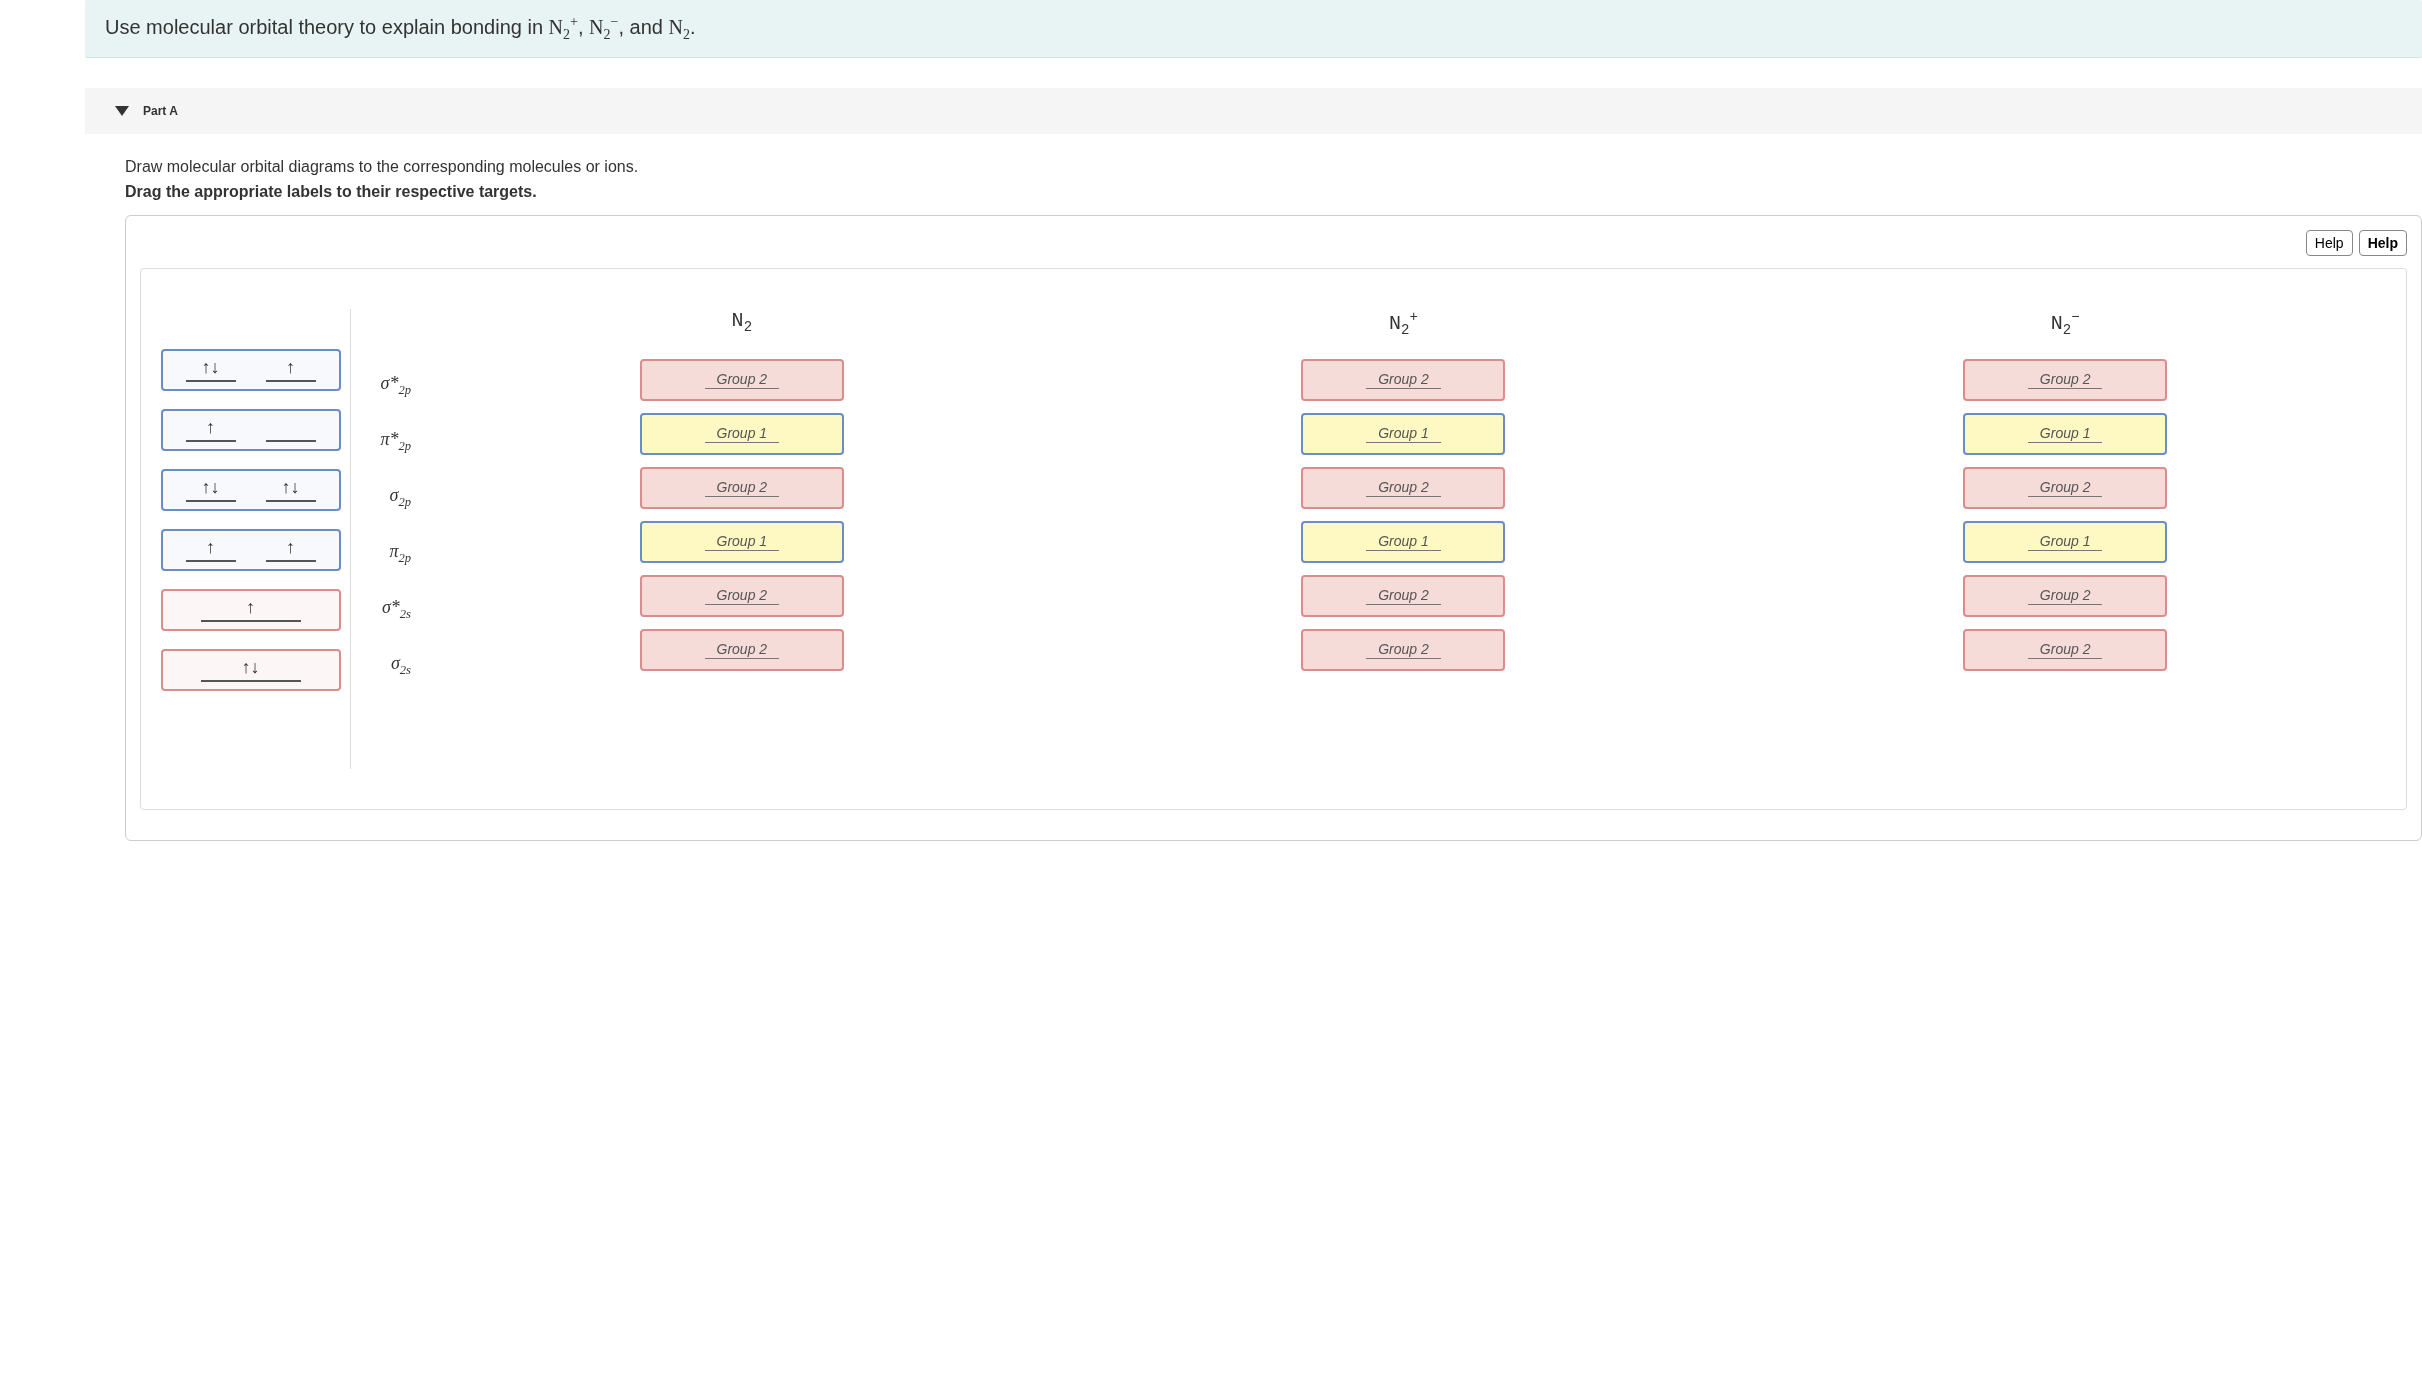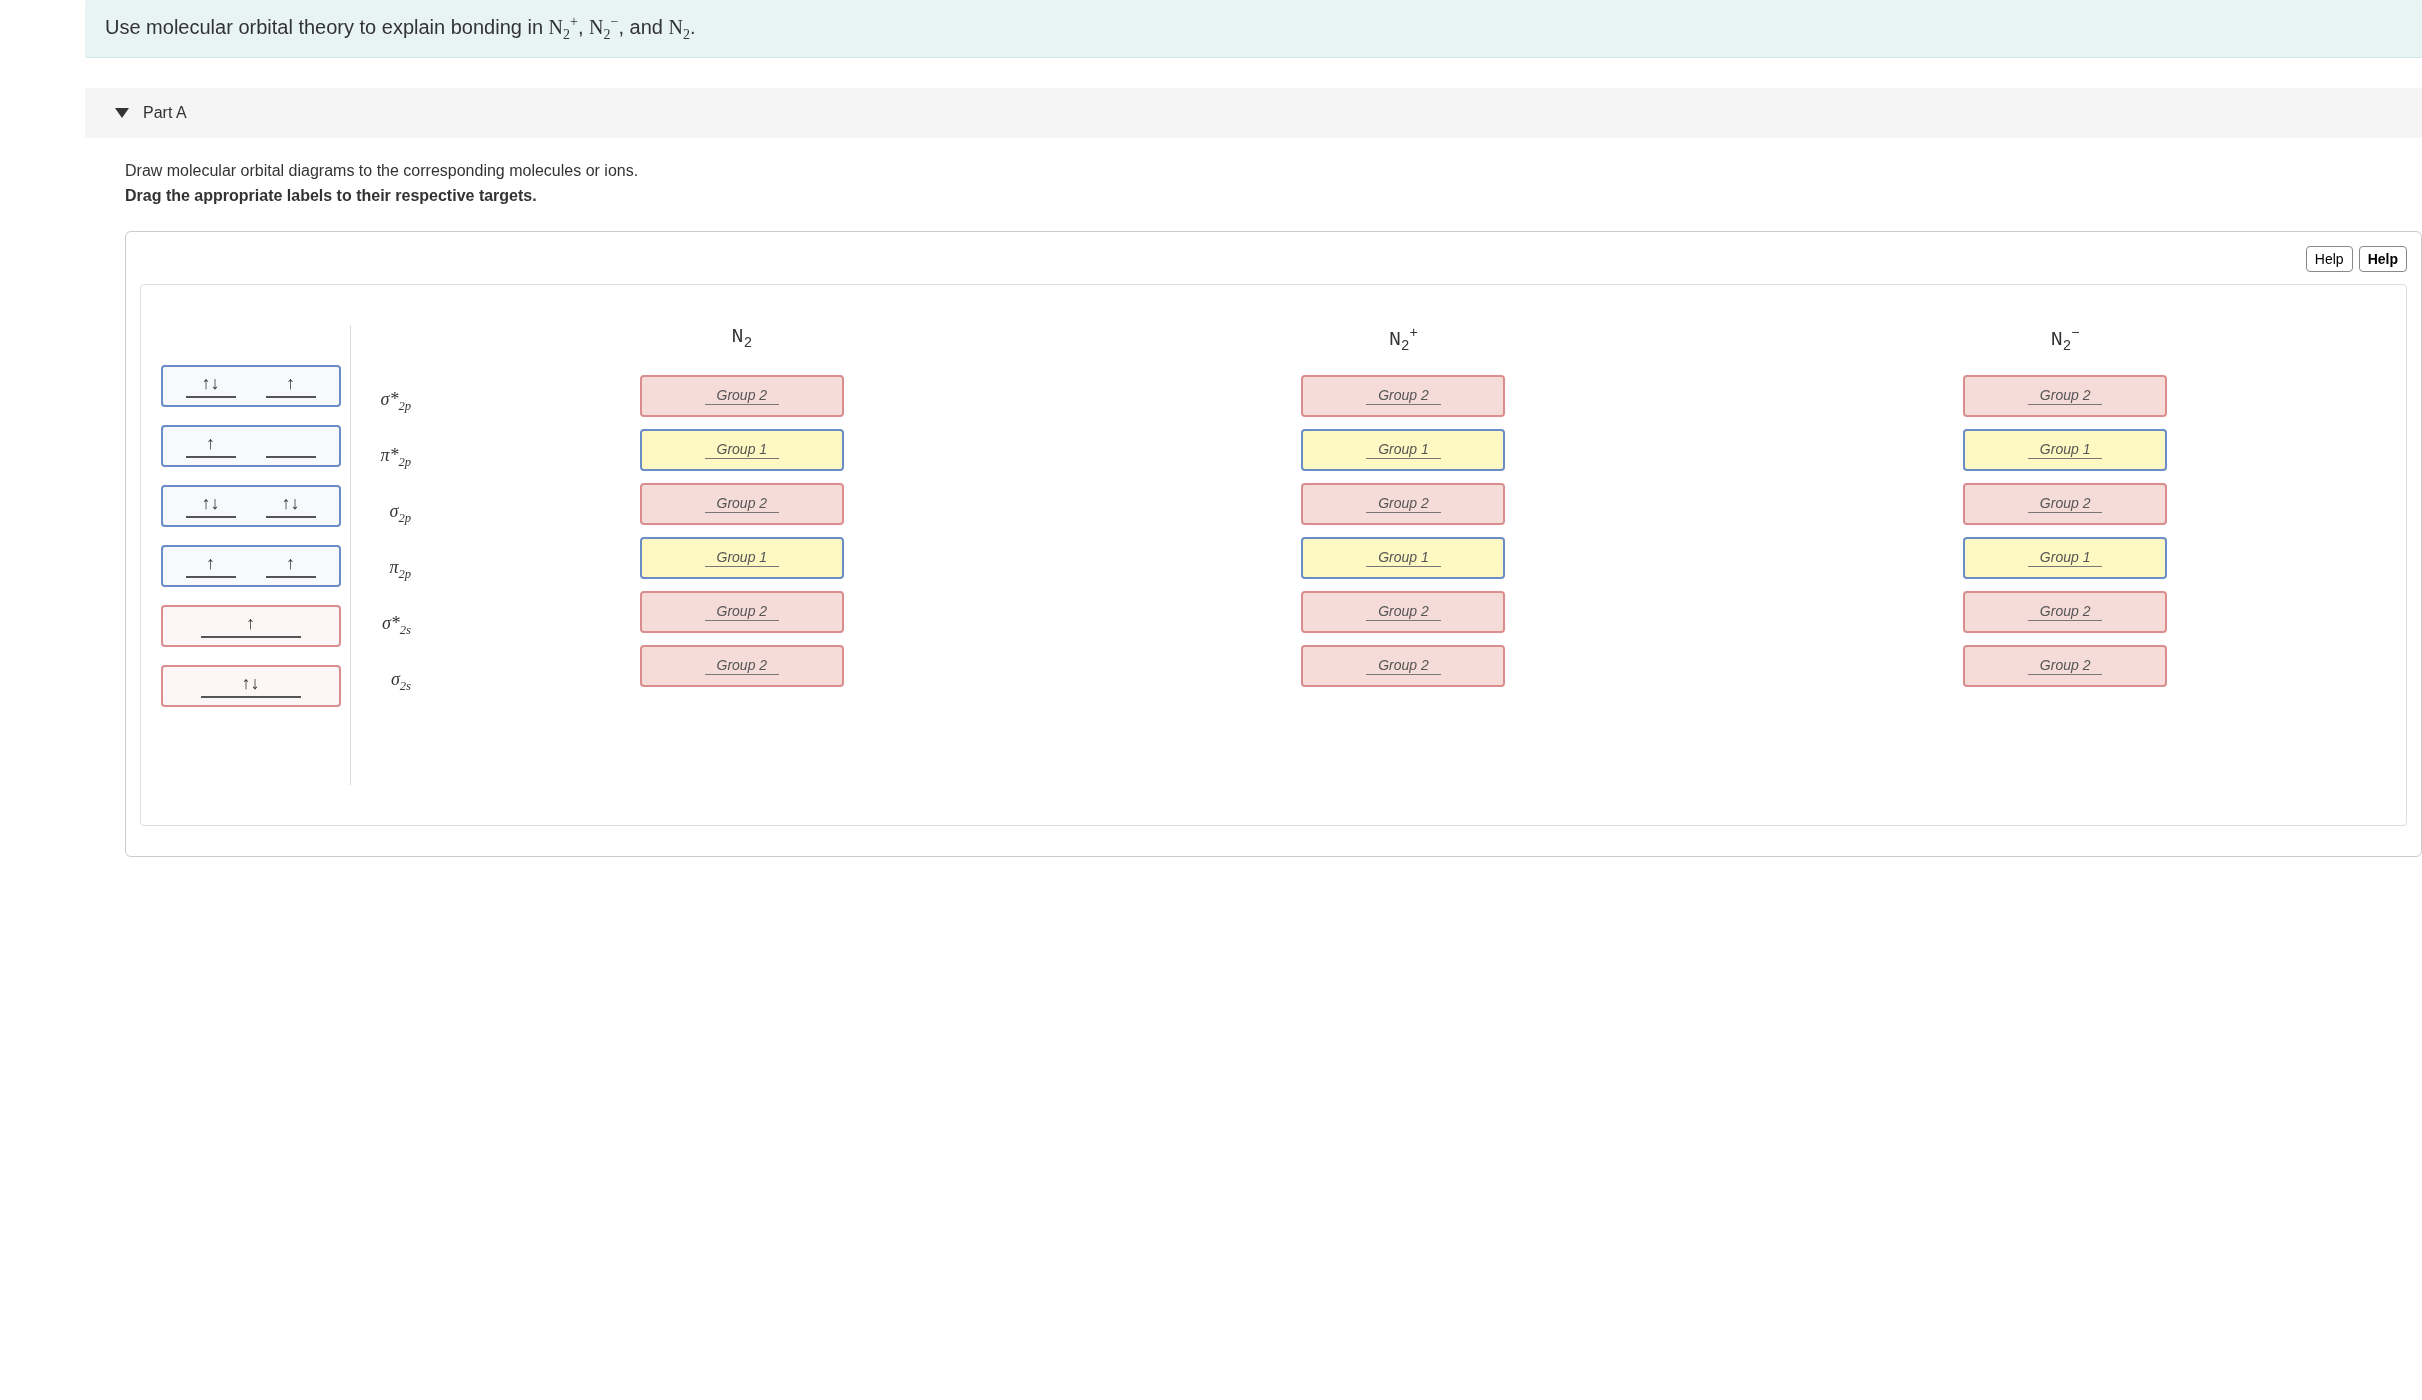--- a/index.html
+++ b/index.html
@@ -30,24 +30,24 @@
     gap: 14px;
     margin-bottom: 20px;
   }
   .part-header .triangle {
     width: 0; height: 0;
     border-left: 7px solid transparent;
     border-right: 7px solid transparent;
     border-top: 10px solid #333;
     margin-left: 10px;
   }
-  .part-title { font-weight: normal; font-size: 16px; }
+  .part-title { font-weight: bold; font-size: 12px; }
   .instructions {
     margin-left: 40px;
-    margin-bottom: 22px;
+    margin-bottom: 10px;
     font-size: 16px;
     line-height: 1.6;
   }
   .instructions .bold { font-weight: bold; }
   .workspace {
     margin-left: 40px;
     border: 1px solid #ccc;
     border-radius: 6px;
     padding: 14px 14px 30px 14px;
     position: relative;

